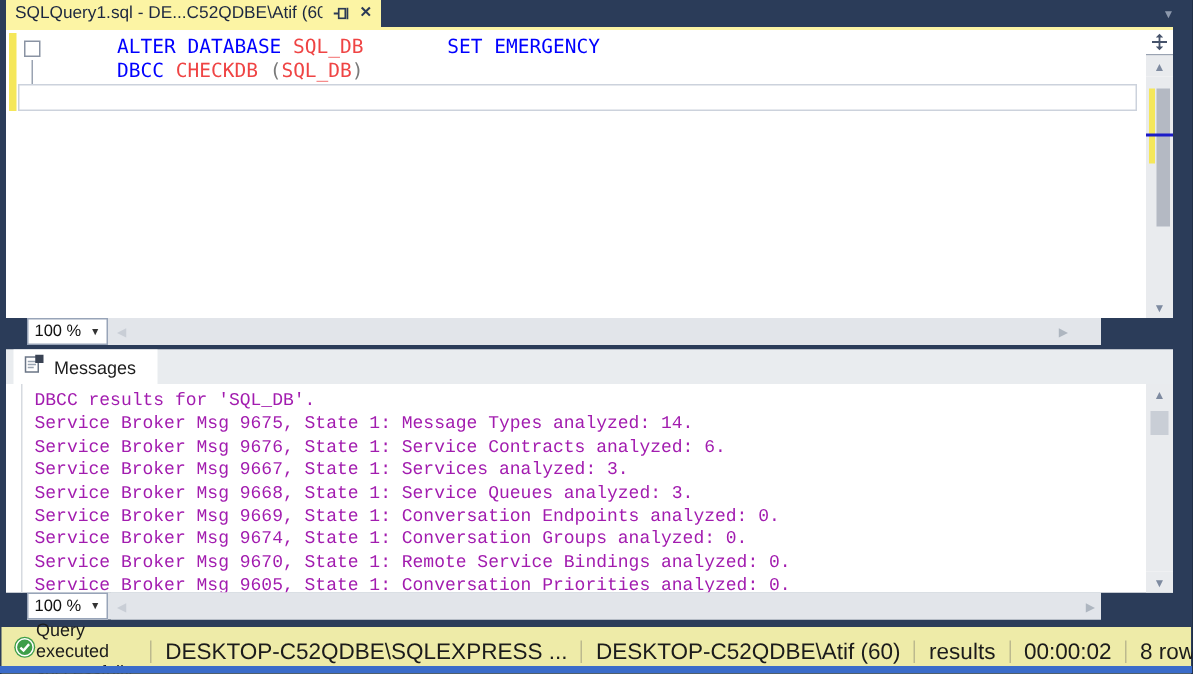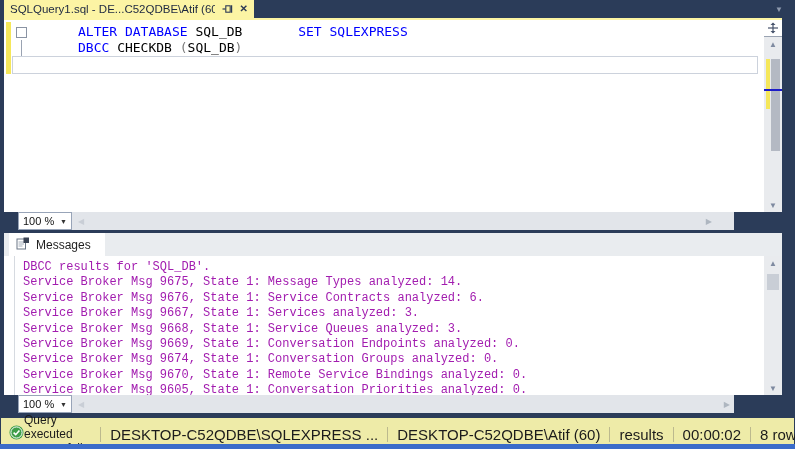--- a/index.html
+++ b/index.html
@@ -22,21 +22,21 @@
   .code-lines{position:absolute;left:10px;top:4px;right:24px;
               font-family:"DejaVu Sans Mono",monospace;font-size:13px;line-height:16px;}
   .code-line{height:16px;white-space:pre;display:flex;align-items:center;}
   .fold{display:inline-block;width:16px;height:16px;position:relative;flex:0 0 16px;}
   .fold-minus{font-size:9px;line-height:9px;}
   .fold-minus::before{content:"";position:absolute;left:2px;top:3px;width:9px;height:9px;
               border:1px solid #8a93a3;background:#fff;}
   .fold-minus{color:#444;text-indent:5px;padding-top:4px;box-sizing:border-box;}
   .fold-bar::before{content:"";position:absolute;left:7px;top:0;width:1px;height:16px;background:#9aa3b2;}
   .tok-kw{color:#0000ff;margin-left:48px;}
-  .tok-id{color:#000000;}
+  .tok-id{color:#ef4444;}
   .tok-op{color:#7a7a7a;}
   .current-line-box{position:absolute;left:8px;right:24px;top:36px;height:16px;
               border:1px solid #ccd2dc;background:#fff;}
 
   
   .vscroll{position:absolute;right:0;top:0;bottom:0;width:18px;display:flex;flex-direction:column;}
   .split-handle{height:16px;background:#fff;border-bottom:1px solid #9aa3b2;display:flex;
               align-items:center;justify-content:center;}
   .sb-btn{height:14px;display:flex;align-items:center;justify-content:center;
               font-size:8px;color:#7e8aa0;background:#e9ebee;}
@@ -103,21 +103,21 @@
       <span class="close">✕</span>
     </div>
     <span class="tab-overflow">▼</span>
   </div>
   <div class="tab-underline"></div>
 
   <div class="editor">
     <div class="change-bar"></div>
     <div class="current-line-box"></div>
     <div class="code-lines" id="code-lines">
-        <div class="code-line"><span class="fold fold-minus">−</span><span class="tok-kw">ALTER DATABASE </span><span class="tok-id">SQL_DB </span><span class="tok-kw">SET SQLEXPRESS</span></div>
+        <div class="code-line"><span class="fold fold-minus">−</span><span class="tok-kw">ALTER DATABASE </span><span class="tok-id">SQL_DB </span><span class="tok-kw">SET EMERGENCY</span></div>
         <div class="code-line"><span class="fold fold-bar"></span><span class="tok-kw">DBCC </span><span class="tok-id">CHECKDB </span><span class="tok-op">(</span><span class="tok-id">SQL_DB</span><span class="tok-op">)</span></div>
         <div class="code-line"><span class="fold fold-none"></span></div>
       </div>
 
     <div class="vscroll">
       <div class="split-handle">
         <svg width="12" height="12" viewBox="0 0 12 12">
           <path d="M1 6 H11" stroke="#46536b" stroke-width="1.2"></path>
           <path d="M6 1.5 V10.5" stroke="#46536b" stroke-width="1.2"></path>
           <path d="M3.5 3 L6 0.5 L8.5 3" fill="#46536b"></path>

